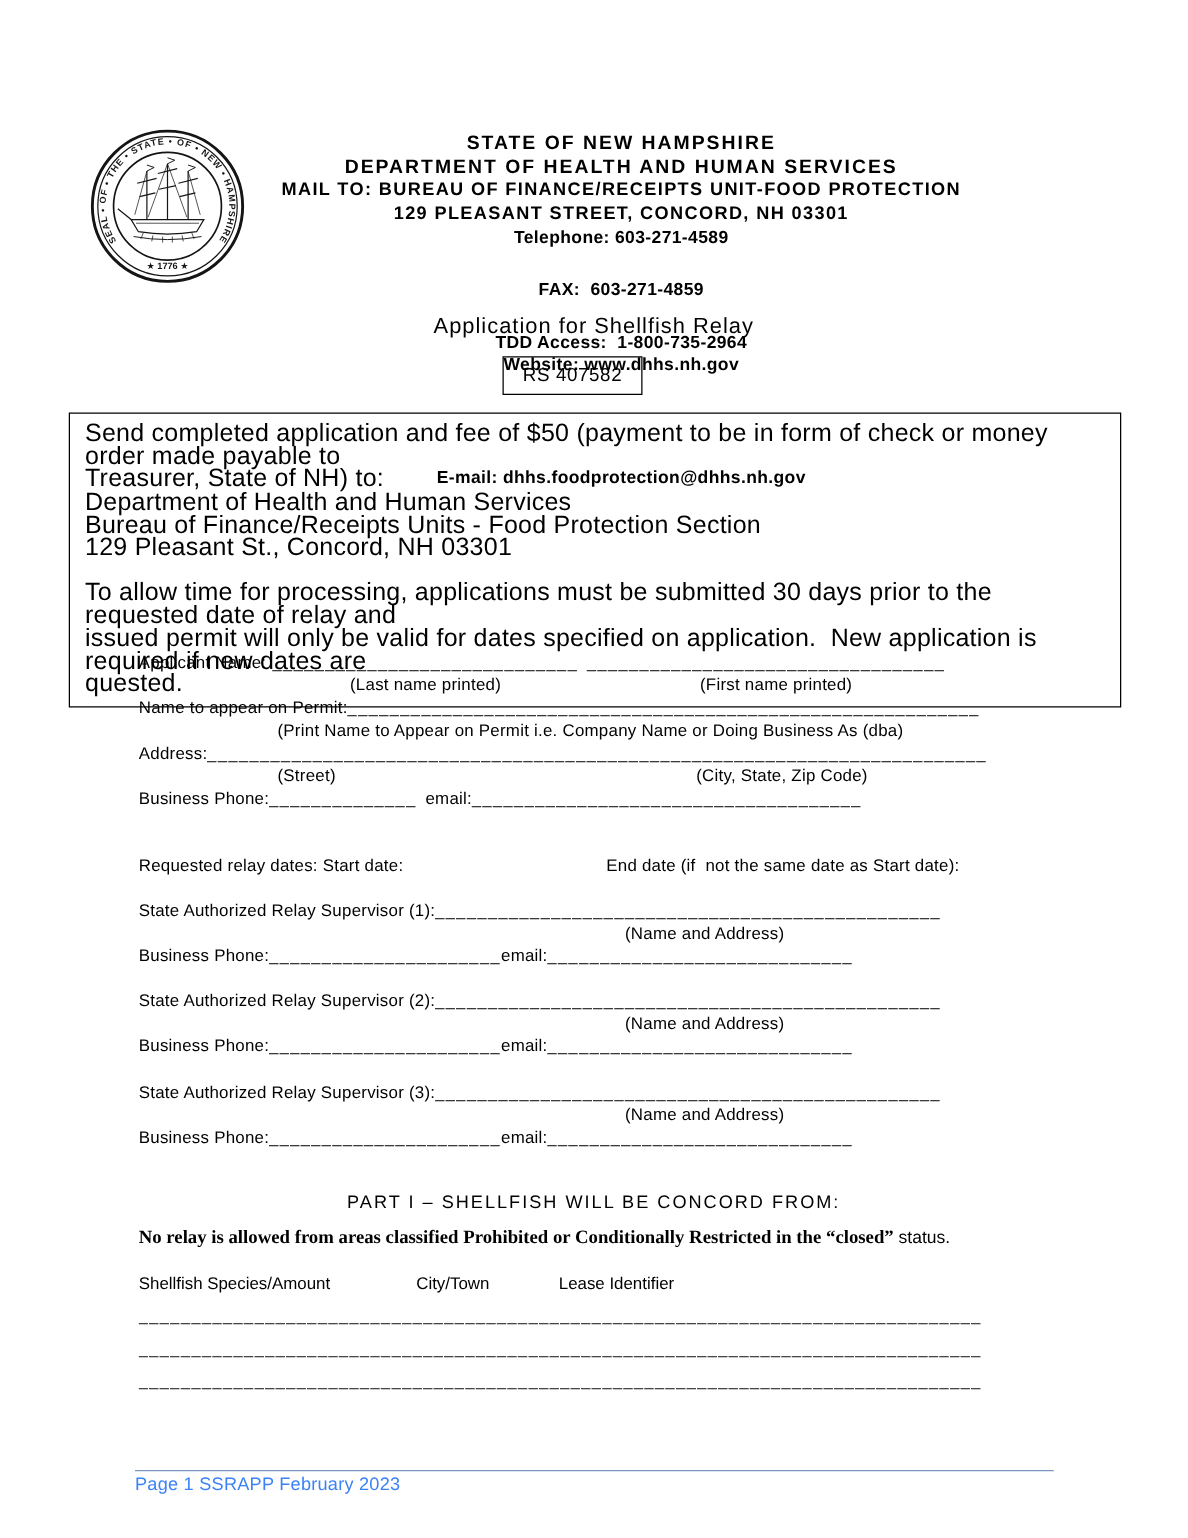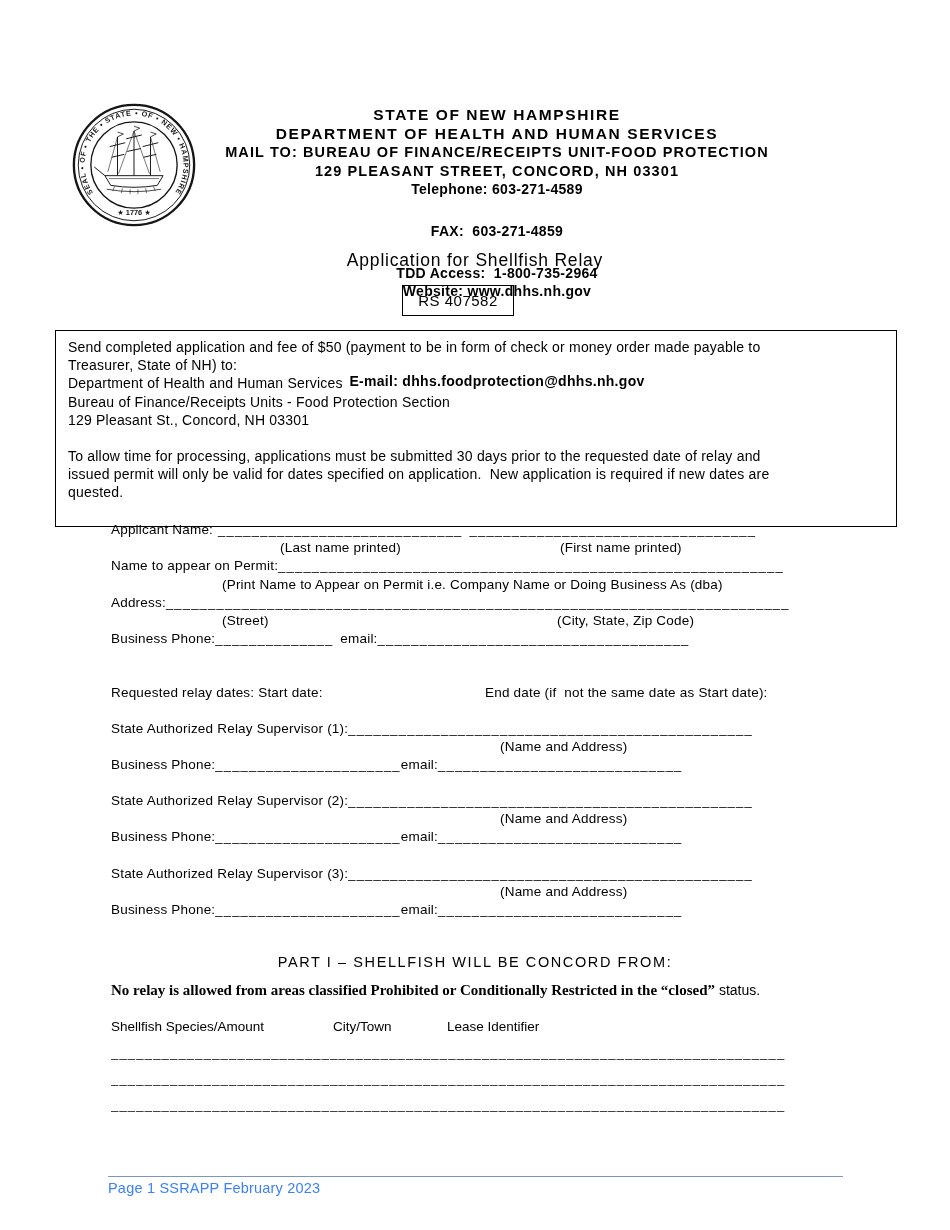--- a/index.html
+++ b/index.html
@@ -17,21 +17,21 @@
   .lh-web { gap:72px; }
   .lh-3 span { white-space:pre; }
   
   .title { position:absolute; left:0; top:250px; width:950px; text-align:center;
            font-size:17.5px; font-weight:500; letter-spacing:0.8px; }
   .rs-box { position:absolute; left:402px; top:285px; width:110px; height:29px;
             border:1.6px solid #000; display:flex; align-items:center; justify-content:center;
             font-size:15px; letter-spacing:0.5px; }
   
   .notice { position:absolute; left:55px; top:330px; width:816px; border:1.6px solid #000;
-            padding:7px 12px 24px 12px; font-size:14px; line-height:18.2px; letter-spacing:0.2px; }
+            padding:7px 12px 9px 12px; font-size:20px; line-height:18.2px; letter-spacing:0.2px; }
   .notice div { white-space:pre-wrap; }
   .notice .p2 { margin-top:18px; }
   
   .formblock { position:absolute; left:111px; width:700px; font-size:13.5px; letter-spacing:0.2px; }
   .row { height:18.2px; line-height:18.2px; position:relative; white-space:nowrap; }
   .row span { white-space:pre; }
   .blank { font-size:13px; letter-spacing:1.2px; }
   .ml5 { margin-left:5px; }
   .ml7 { margin-left:7px; }
   .abs { position:absolute; top:0; }

